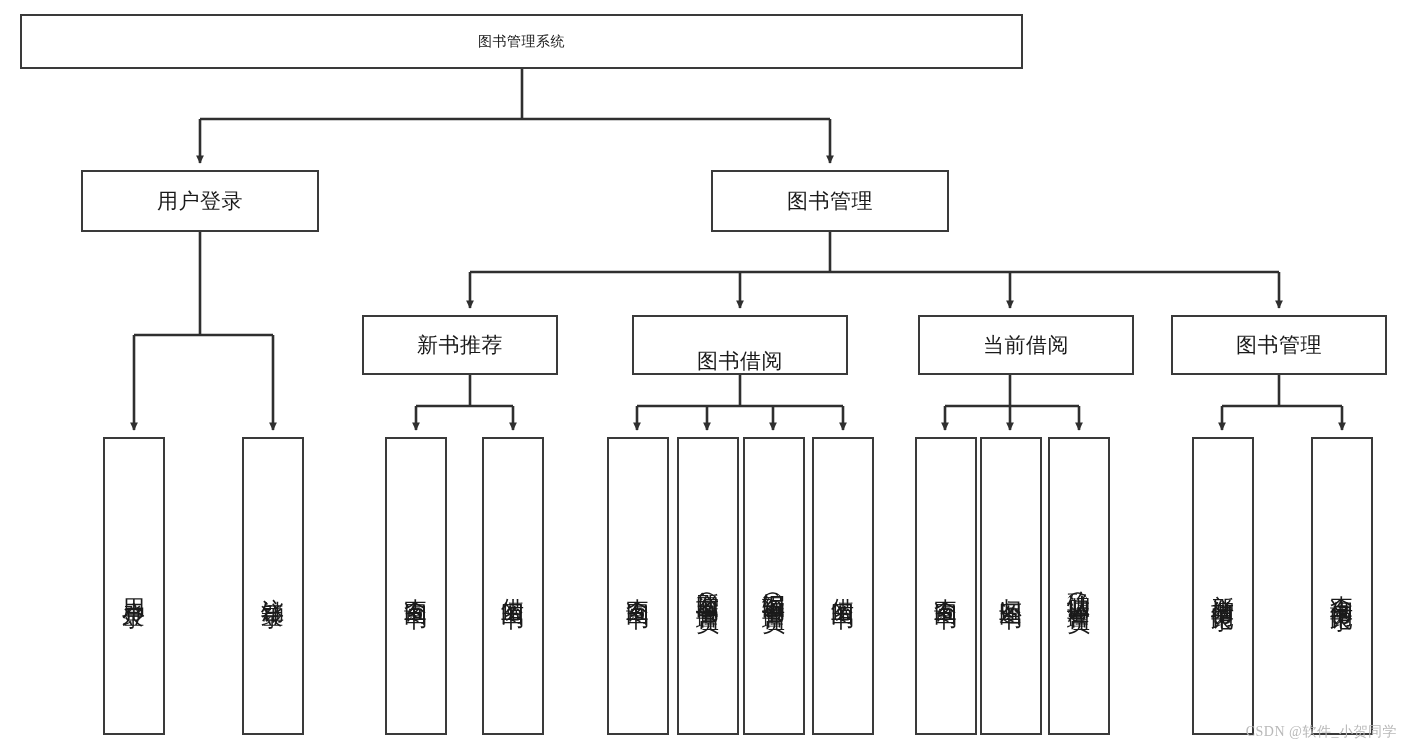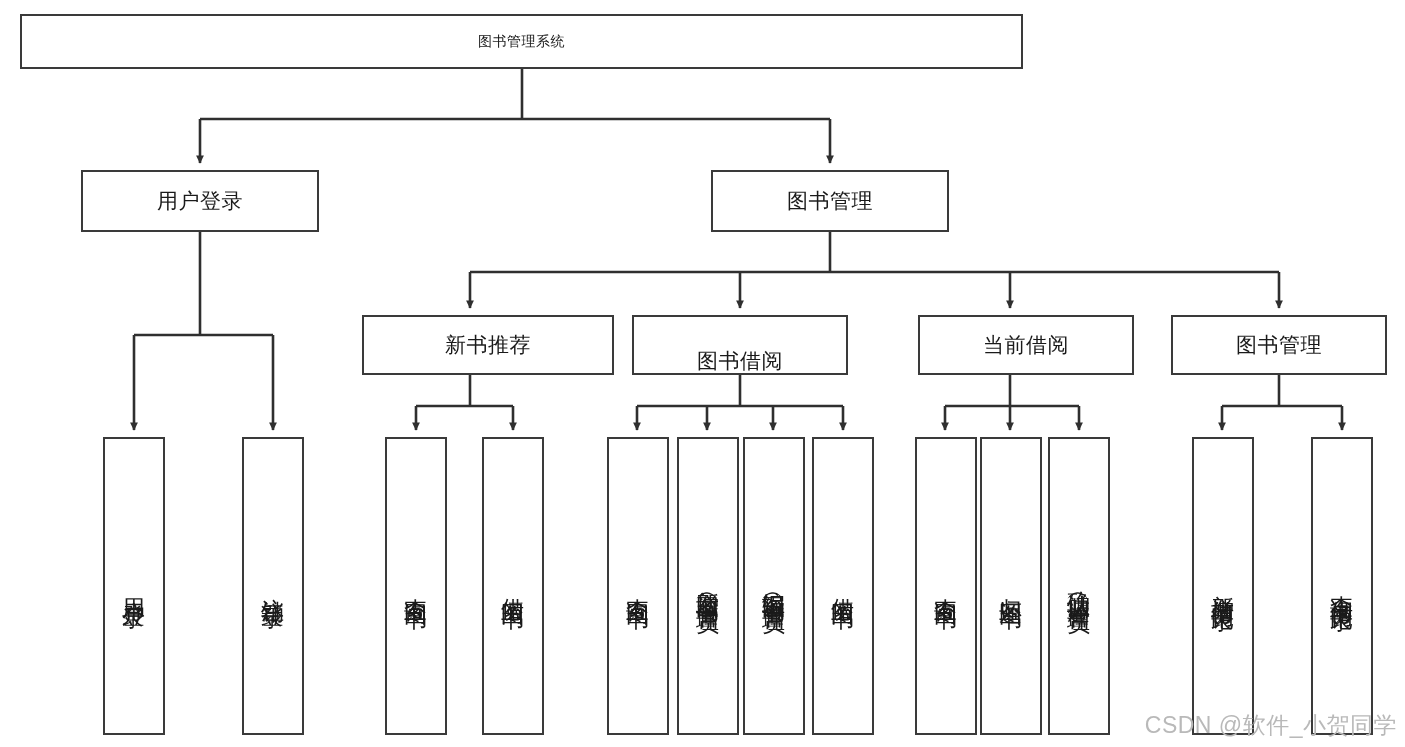--- a/index.html
+++ b/index.html
@@ -61,24 +61,25 @@
     text-orientation: upright;
     font-size: 23px;
     line-height: 1.05;
     letter-spacing: 3px;
     max-height: 270px;
   }
   .watermark {
     position: absolute;
     right: 8px;
     bottom: 6px;
-    font-size: 23px;
+    font-size: 14px;
     color: #b9b9b9;
     white-space: nowrap;
     letter-spacing: 0.5px;
+    font-family: Liberation Serif, serif;
   }
 </style>
 </head>
 <body>
 
 <div id="diagram-root">
 
   <svg class="wires" viewBox="0 0 1405 747">
     <defs>
       <marker id="arrowhead" markerWidth="9" markerHeight="9" refX="7.6" refY="4.5" orient="auto" markerUnits="userSpaceOnUse">
@@ -133,21 +134,21 @@
     <span class="label">图书管理系统</span>
   </div>
 
   <div class="node horiz" style="left:81px; top:170px; width:238px; height:62px;">
     <span class="label">用户登录</span>
   </div>
   <div class="node horiz" style="left:711px; top:170px; width:238px; height:62px;">
     <span class="label">图书管理</span>
   </div>
 
-  <div class="node horiz" style="left:362px; top:315px; width:252px; height:60px;">
+  <div class="node horiz" style="left:362px; top:315px; width:196px; height:60px;">
     <span class="label">新书推荐</span>
   </div>
   <div class="node horiz" style="left:632px; top:315px; width:216px; height:60px;align-items:flex-end;">
     <span class="label">图书借阅</span>
   </div>
   <div class="node horiz" style="left:902px; top:315px; width:216px; height:60px;margin-left:16px;">
     <span class="label">当前借阅</span>
   </div>
   <div class="node horiz" style="left:1171px; top:315px; width:216px; height:60px;">
     <span class="label">图书管理</span>

